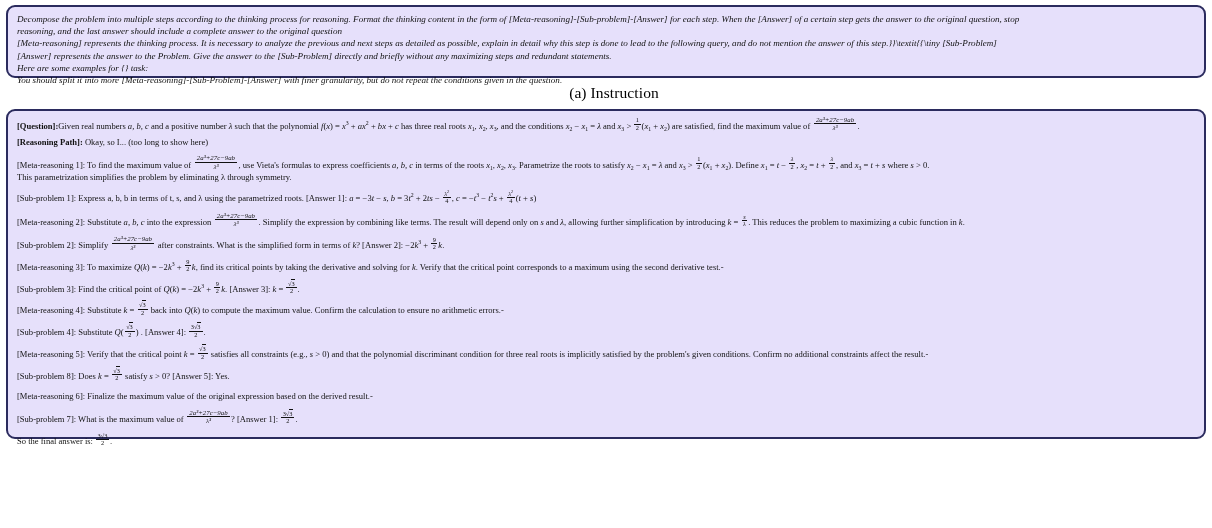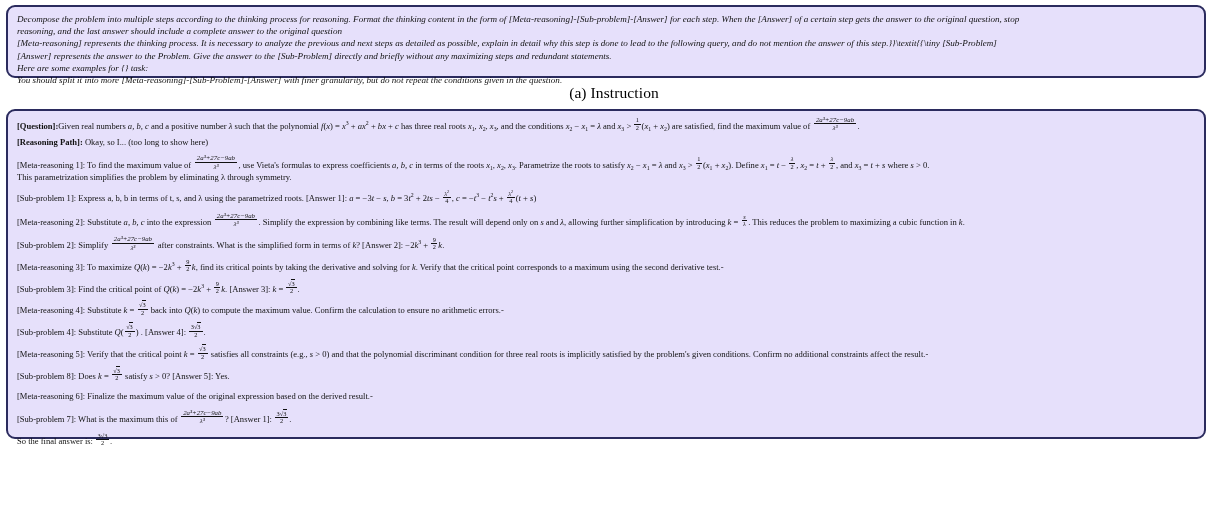--- a/index.html
+++ b/index.html
@@ -208,21 +208,21 @@
     <div class="blk">
       <div class="line">
         <span>[Meta-reasoning 6]:</span>
         <span>Finalize the maximum value of the original expression based on the derived result.-</span>
       </div>
     </div>
 
     <div class="blk">
       <div class="line">
         <span>[Sub-problem 7]:</span>
-        <span>What is the maximum this of </span><span class="frac"><span class="num mathvar">2a³+27c−9ab</span><span class="den mathvar">λ³</span></span>?
+        <span>What is the maximum value of </span><span class="frac"><span class="num mathvar">2a³+27c−9ab</span><span class="den mathvar">λ³</span></span>?
         <span>[Answer 1]:</span>
         <span><span class="sfrac"><span class="num">3<span class="rad">√<span class="bar">3</span></span></span><span class="den">2</span></span>.</span>
       </div>
     </div>
 
     <div class="line">
       <span>So the final answer is:</span>
       <span class="sfrac"><span class="num"><span>3√3</span></span><span class="den">2</span></span>.
     </div>
 

